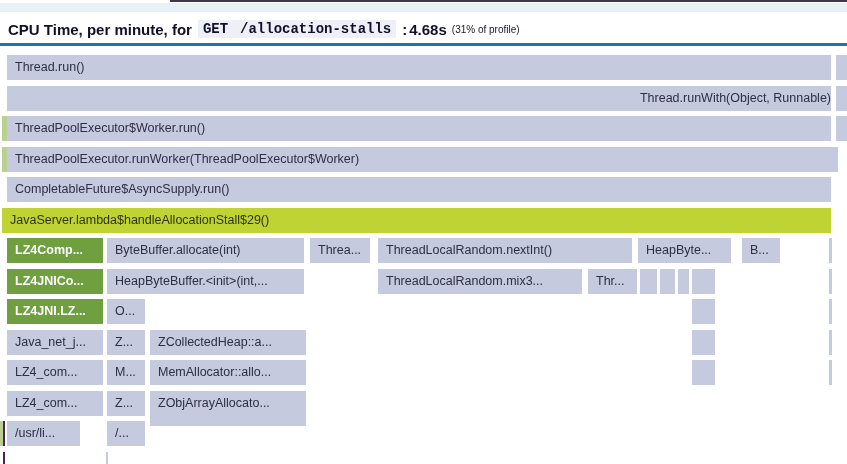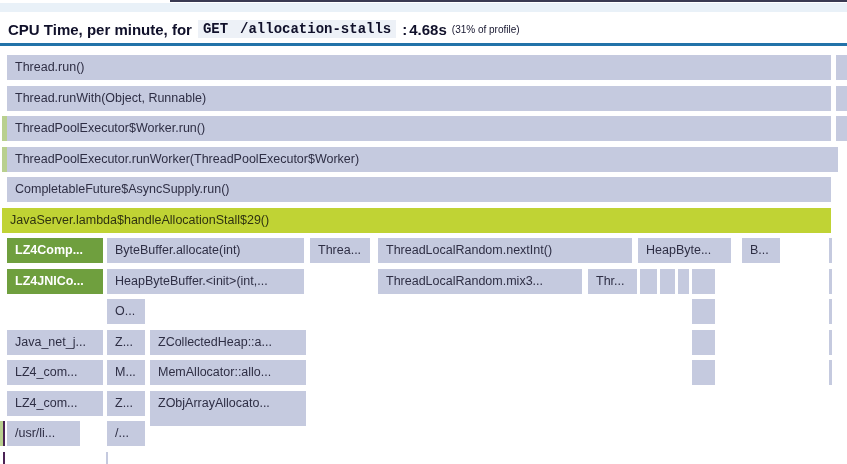--- a/index.html
+++ b/index.html
@@ -64,21 +64,21 @@
   <span>:</span>
   <span class="duration">4.68s</span>
   <span class="note">(31% of profile)</span>
 </div>
 
 <div class="rule"></div>
 
 <div id="flame" class="flame">
     <div class="frame k-lavender" title="Thread.run()" style="left: 7px; top: 55px; width: 824px; height: 25px; line-height: 25px; background: rgb(197, 202, 223);">Thread.run()</div>
     <div class="frame k-lavender nolabel" style="left: 836px; top: 55px; width: 11px; height: 25px; line-height: 25px; background: rgb(197, 202, 223);"></div>
-    <div class="frame k-lavender" title="Thread.runWith(Object, Runnable)" style="left: 7px; top: 86px; width: 824px; height: 25px; line-height: 25px; background: rgb(197, 202, 223);">Thread.runWith(Object, Runnable)</div>
+    <div class="frame k-lavender" title="Thread.runWith(Object, Runnable)" style="left: 7px; top: 86px; width: 824px; height: 25px; line-height: 25px; background: rgb(197, 202, 223); text-align: right;">Thread.runWith(Object, Runnable)</div>
     <div class="frame k-lavender nolabel" style="left: 836px; top: 86px; width: 11px; height: 25px; line-height: 25px; background: rgb(197, 202, 223);"></div>
     <div class="frame k-greenlight nolabel" style="left: 2px; top: 116px; width: 5px; height: 25px; line-height: 25px; background: rgb(185, 208, 143);"></div>
     <div class="frame k-lavender" title="ThreadPoolExecutor$Worker.run()" style="left: 7px; top: 116px; width: 824px; height: 25px; line-height: 25px; background: rgb(197, 202, 223);">ThreadPoolExecutor$Worker.run()</div>
     <div class="frame k-lavender nolabel" style="left: 836px; top: 116px; width: 11px; height: 25px; line-height: 25px; background: rgb(197, 202, 223);"></div>
     <div class="frame k-greenlight nolabel" style="left: 2px; top: 147px; width: 5px; height: 25px; line-height: 25px; background: rgb(185, 208, 143);"></div>
     <div class="frame k-lavender" title="ThreadPoolExecutor.runWorker(ThreadPoolExecutor$Worker)" style="left: 7px; top: 147px; width: 831px; height: 25px; line-height: 25px; background: rgb(197, 202, 223);">ThreadPoolExecutor.runWorker(ThreadPoolExecutor$Worker)</div>
     <div class="frame k-lavender" title="CompletableFuture$AsyncSupply.run()" style="left: 7px; top: 177px; width: 824px; height: 25px; line-height: 25px; background: rgb(197, 202, 223);">CompletableFuture$AsyncSupply.run()</div>
     <div class="frame k-lime" title="JavaServer.lambda$handleAllocationStall$29()" style="left: 2px; top: 208px; width: 829px; height: 25px; line-height: 25px; background: rgb(192, 211, 52);">JavaServer.lambda$handleAllocationStall$29()</div>
     <div class="frame k-green" title="LZ4Comp..." style="left: 7px; top: 238px; width: 96px; height: 25px; line-height: 25px; background: rgb(111, 159, 62);">LZ4Comp...</div>
     <div class="frame k-lavender" title="ByteBuffer.allocate(int)" style="left: 107px; top: 238px; width: 197px; height: 25px; line-height: 25px; background: rgb(197, 202, 223);">ByteBuffer.allocate(int)</div>
@@ -89,20 +89,21 @@
     <div class="frame k-lavender nolabel" style="left: 829px; top: 238px; width: 3px; height: 25px; line-height: 25px; background: rgb(197, 202, 223);"></div>
     <div class="frame k-green" title="LZ4JNICo..." style="left: 7px; top: 269px; width: 96px; height: 25px; line-height: 25px; background: rgb(111, 159, 62);">LZ4JNICo...</div>
     <div class="frame k-lavender" title="HeapByteBuffer.&lt;init&gt;(int,..." style="left: 107px; top: 269px; width: 197px; height: 25px; line-height: 25px; background: rgb(197, 202, 223);">HeapByteBuffer.&lt;init&gt;(int,...</div>
     <div class="frame k-lavender" title="ThreadLocalRandom.mix3..." style="left: 378px; top: 269px; width: 204px; height: 25px; line-height: 25px; background: rgb(197, 202, 223);">ThreadLocalRandom.mix3...</div>
     <div class="frame k-lavender" title="Thr..." style="left: 588px; top: 269px; width: 49px; height: 25px; line-height: 25px; background: rgb(197, 202, 223);">Thr...</div>
     <div class="frame k-lavender nolabel" style="left: 640px; top: 269px; width: 17px; height: 25px; line-height: 25px; background: rgb(197, 202, 223);"></div>
     <div class="frame k-lavender nolabel" style="left: 660px; top: 269px; width: 15px; height: 25px; line-height: 25px; background: rgb(197, 202, 223);"></div>
     <div class="frame k-lavender nolabel" style="left: 678px; top: 269px; width: 11px; height: 25px; line-height: 25px; background: rgb(197, 202, 223);"></div>
     <div class="frame k-lavender nolabel" style="left: 692px; top: 269px; width: 23px; height: 25px; line-height: 25px; background: rgb(197, 202, 223);"></div>
     <div class="frame k-lavender nolabel" style="left: 829px; top: 269px; width: 3px; height: 25px; line-height: 25px; background: rgb(197, 202, 223);"></div>
+    <div class="frame k-green" title="LZ4JNI.LZ..." style="left: 7px; top: 299px; width: 96px; height: 25px; line-height: 25px; background: rgb(111, 159, 62);">LZ4JNI.LZ...</div>
     <div class="frame k-lavender" title="O..." style="left: 107px; top: 299px; width: 38px; height: 25px; line-height: 25px; background: rgb(197, 202, 223);">O...</div>
     <div class="frame k-lavender nolabel" style="left: 692px; top: 299px; width: 23px; height: 25px; line-height: 25px; background: rgb(197, 202, 223);"></div>
     <div class="frame k-lavender nolabel" style="left: 829px; top: 299px; width: 3px; height: 25px; line-height: 25px; background: rgb(197, 202, 223);"></div>
     <div class="frame k-lavender" title="Java_net_j..." style="left: 7px; top: 330px; width: 96px; height: 25px; line-height: 25px; background: rgb(197, 202, 223);">Java_net_j...</div>
     <div class="frame k-lavender" title="Z..." style="left: 107px; top: 330px; width: 38px; height: 25px; line-height: 25px; background: rgb(197, 202, 223);">Z...</div>
     <div class="frame k-lavender" title="ZCollectedHeap::a..." style="left: 150px; top: 330px; width: 156px; height: 25px; line-height: 25px; background: rgb(197, 202, 223);">ZCollectedHeap::a...</div>
     <div class="frame k-lavender nolabel" style="left: 692px; top: 330px; width: 23px; height: 25px; line-height: 25px; background: rgb(197, 202, 223);"></div>
     <div class="frame k-lavender nolabel" style="left: 829px; top: 330px; width: 3px; height: 25px; line-height: 25px; background: rgb(197, 202, 223);"></div>
     <div class="frame k-lavender" title="LZ4_com..." style="left: 7px; top: 360px; width: 96px; height: 25px; line-height: 25px; background: rgb(197, 202, 223);">LZ4_com...</div>
     <div class="frame k-lavender" title="M..." style="left: 107px; top: 360px; width: 38px; height: 25px; line-height: 25px; background: rgb(197, 202, 223);">M...</div>

